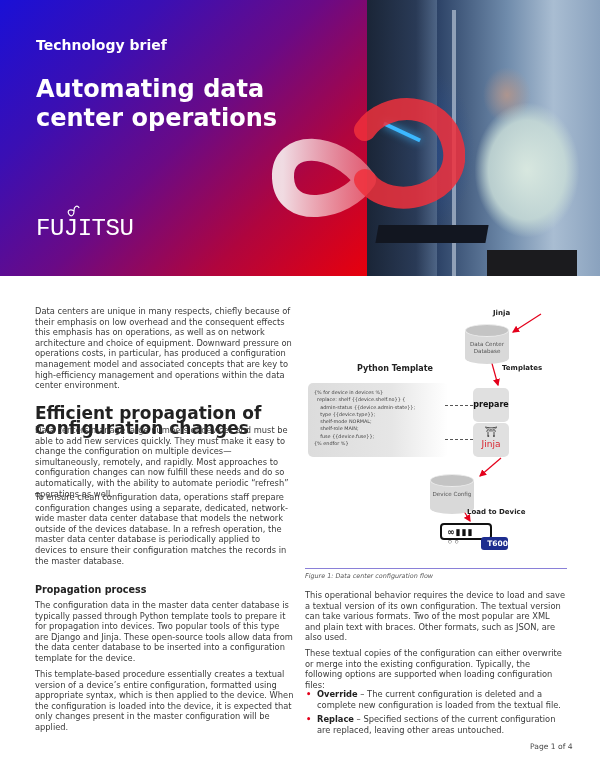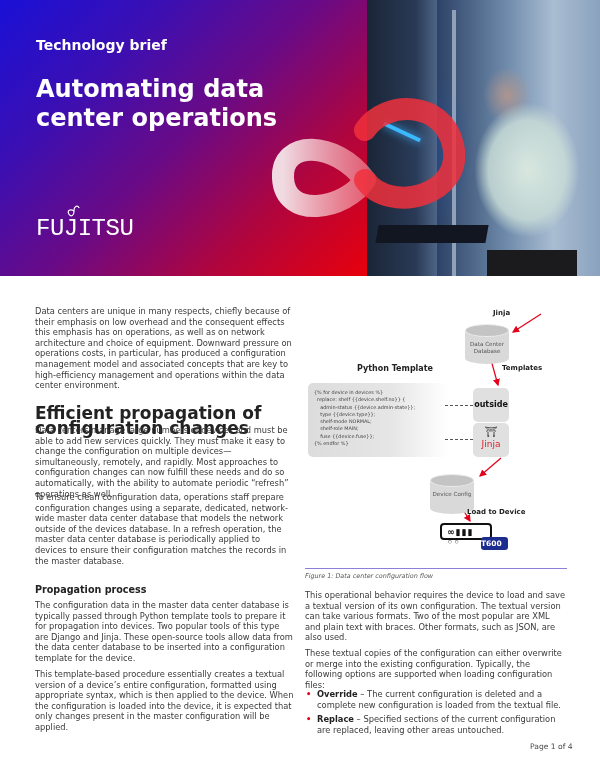--- a/index.html
+++ b/index.html
@@ -77,21 +77,21 @@
   .code div { white-space: pre; }
   .tool-box { position: absolute; width: 36px; height: 34px; background: #e0e0e0; border-radius: 5px; }
   .django { left: 168px; top: 88px; font-size: 8px; font-weight: bold; color: #111; text-align: center; line-height: 34px; }
   .jinja { left: 168px; top: 123px; text-align: center; }
   .jinja .torii { display: block; font-size: 10px; line-height: 14px; color: #222; margin-top: 2px; }
   .jinja .word { display: block; font-size: 9px; line-height: 10px; color: #d9232e; font-family: "DejaVu Sans", sans-serif; }
   .dash { position: absolute; height: 0; border-top: 1px dashed #555; }
 
   .device { position: absolute; left: 135px; top: 223px; width: 52px; height: 17px; border: 2.5px solid #111; border-radius: 4px; }
   .device .ports { position: absolute; left: 5px; top: 2px; font-size: 9px; line-height: 10px; color: #111; letter-spacing: 1px; font-weight: bold; }
-  .t600 { position: absolute; left: 176px; top: 237px; width: 27px; height: 13px; background: #1d2d8f; color: #fff; font-size: 7.5px; font-weight: bold; text-align: left; line-height: 13px; border-radius: 3px; }
+  .t600 { position: absolute; left: 176px; top: 237px; width: 27px; height: 13px; background: #1d2d8f; color: #fff; font-size: 7.5px; font-weight: bold; text-align: right; line-height: 13px; border-radius: 3px; }
 
   .fig-rule { position: absolute; left: 305px; top: 568px; width: 262px; height: 1px; background: #8a80d8; }
   .fig-cap { position: absolute; left: 305px; top: 572px; font-size: 6.4px; font-style: italic; color: #555; text-align: center; }
 </style>
 </head>
 <body>
 
 <div class="hero">
   <div class="hero-grad"></div>
   <div class="hero-photo">
@@ -159,21 +159,21 @@
     <div>    type {{device.type}};</div>
     <div>    shelf-mode NORMAL;</div>
     <div>    shelf-role MAIN;</div>
     <div>    fuse {{device.fuse}};</div>
     <div>{% endfor %}</div>
   </div>
 
   <div class="dash" style="left:140px;top:105px;width:28px;"></div>
   <div class="dash" style="left:140px;top:139px;width:28px;"></div>
 
-  <div class="tool-box django">outside</div>
+  <div class="tool-box django">prepare</div>
   <div class="tool-box jinja">
     <span class="torii">⛩</span>
     <span class="word">Jinja</span>
   </div>
 
   <div class="cyl" style="left:125px;top:174px;">
     <div class="body"></div>
       <div class="top"></div>
     <div class="txt">Device Config</div>
   </div>

